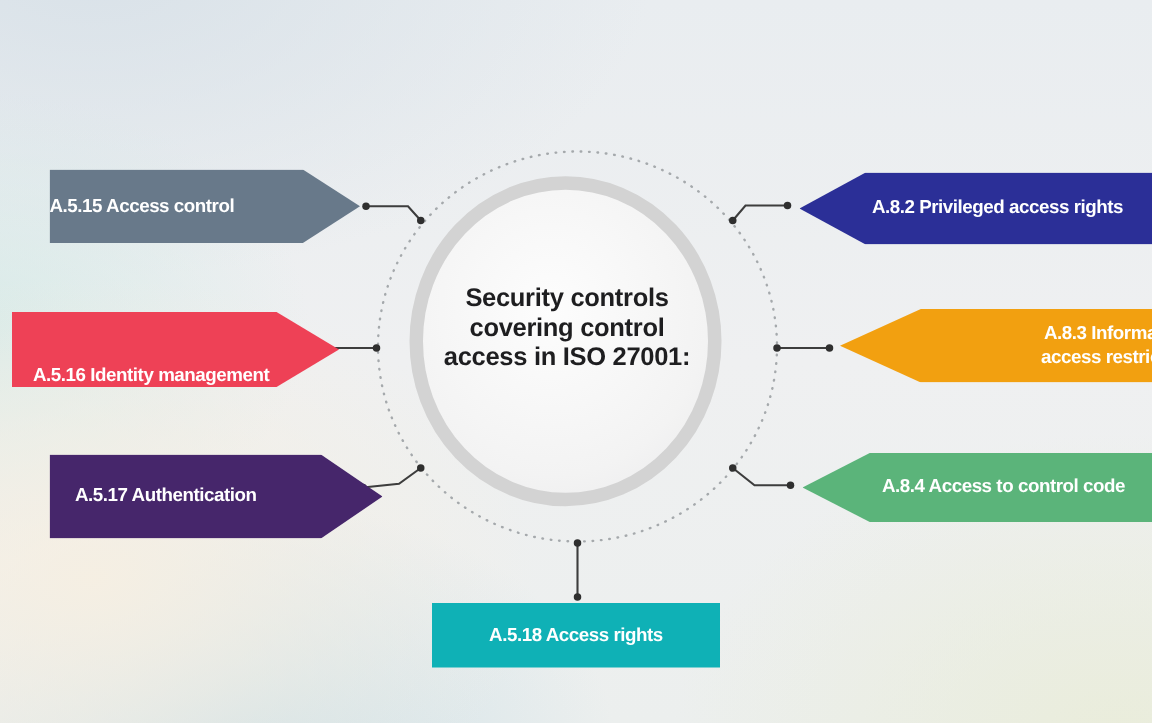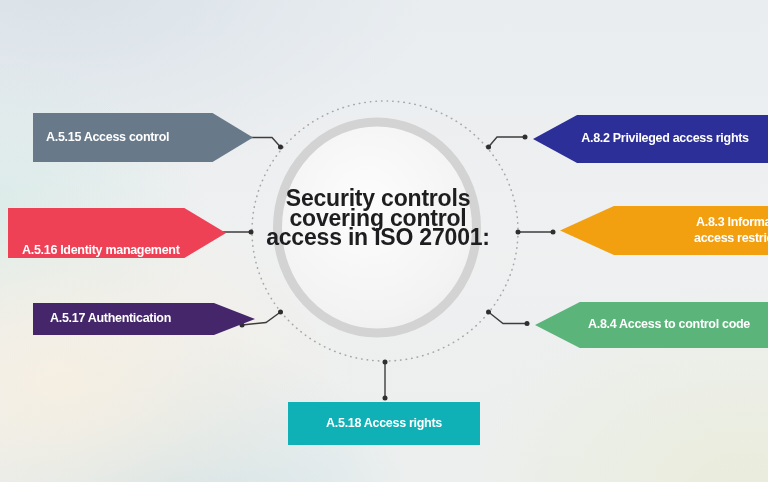--- a/index.html
+++ b/index.html
@@ -16,39 +16,39 @@
       linear-gradient(180deg,#e9edf0 0%,#eff0f1 50%,#ecefee 100%);
   }
   svg.diagram{position:absolute;left:0;top:0;pointer-events:none;}
   .node{
     position:absolute;display:flex;align-items:center;
     color:#ffffff;font-weight:bold;font-size:12.5px;letter-spacing:-0.3px;
     line-height:1.22;
   }
   .nowrap{white-space:nowrap;}
   .n-a515{left:33px;top:113px;width:207px;height:49px;background:#68798a;
-    clip-path:polygon(0 0,81.6% 0,100% 50%,81.6% 100%,0 100%);padding-left:13px;}
+    clip-path:polygon(0 0,81.6% 0,100% 50%,81.6% 100%,0 100%);}
   .n-a516{left:8px;top:208px;width:204px;height:50px;background:#ee4156;
     clip-path:polygon(0 0,80.9% 0,100% 50%,80.9% 100%,0 100%);padding-left:14px;align-items:flex-end;}
-  .n-a517{left:33px;top:303px;width:205px;height:32px;background:#46266b;
+  .n-a517{left:33px;top:303px;width:205px;height:56px;background:#46266b;
     clip-path:polygon(0 0,81.5% 0,100% 50%,81.5% 100%,0 100%);padding-left:17px;}
   .n-a82{left:533px;top:115px;width:202px;height:48px;background:#2b2f97;
     clip-path:polygon(18.3% 0,100% 0,100% 100%,18.3% 100%,0 50%);
     padding-left:31px;padding-right:8px;justify-content:center;text-align:center;}
   .n-a83{left:560px;top:206px;width:203px;height:49px;background:#f2a010;
     clip-path:polygon(18.2% 0,100% 0,100% 100%,18.2% 100%,0 50%);
     padding-left:83px;padding-right:10px;justify-content:center;text-align:center;}
   .n-a84{left:535px;top:302px;width:202px;height:46px;background:#5bb47a;
     clip-path:polygon(18.3% 0,100% 0,100% 100%,18.3% 100%,0 50%);
     padding-left:33px;padding-right:10px;justify-content:center;}
   .n-a518{left:288px;top:402px;width:192px;height:43px;background:#0fb1b6;
     justify-content:center;text-align:right;}
   .center-title{
     position:absolute;left:263px;top:189px;width:230px;
-    text-align:center;font-weight:bold;font-size:23px;line-height:19.5px;
+    text-align:center;font-weight:bold;font-size:17px;line-height:19.5px;
     color:#1e1e20;letter-spacing:-0.2px;
   }
 </style>
 </head>
 <body>
 
 <div class="canvas">
 
   <svg class="diagram" width="768" height="482" viewBox="0 0 768 482">
     <defs>

